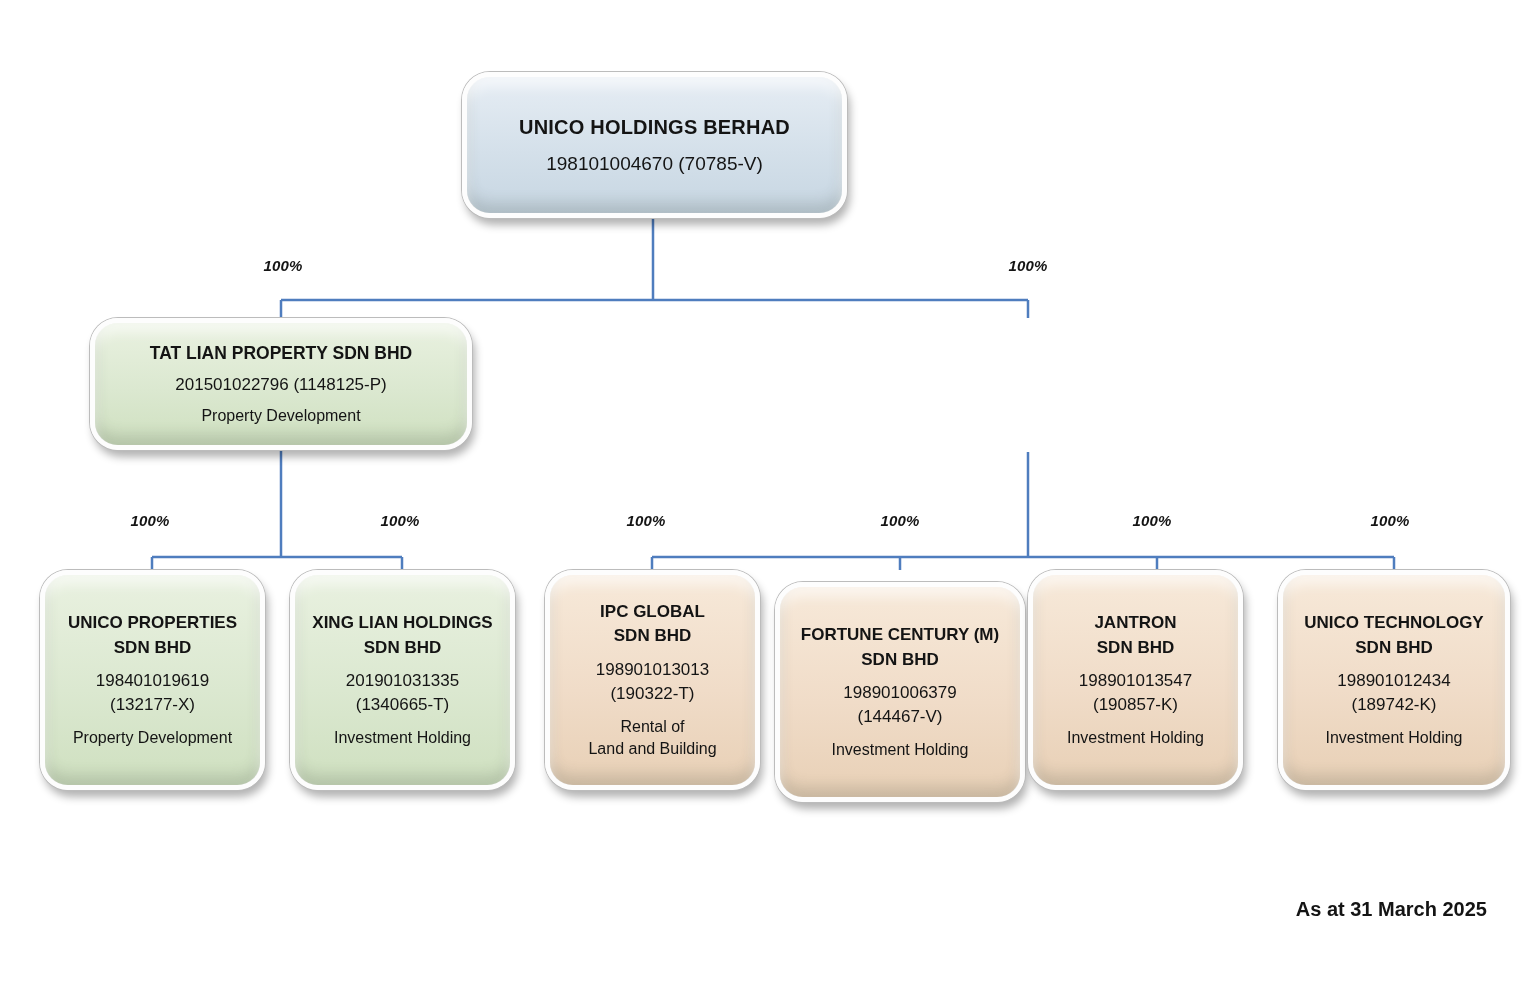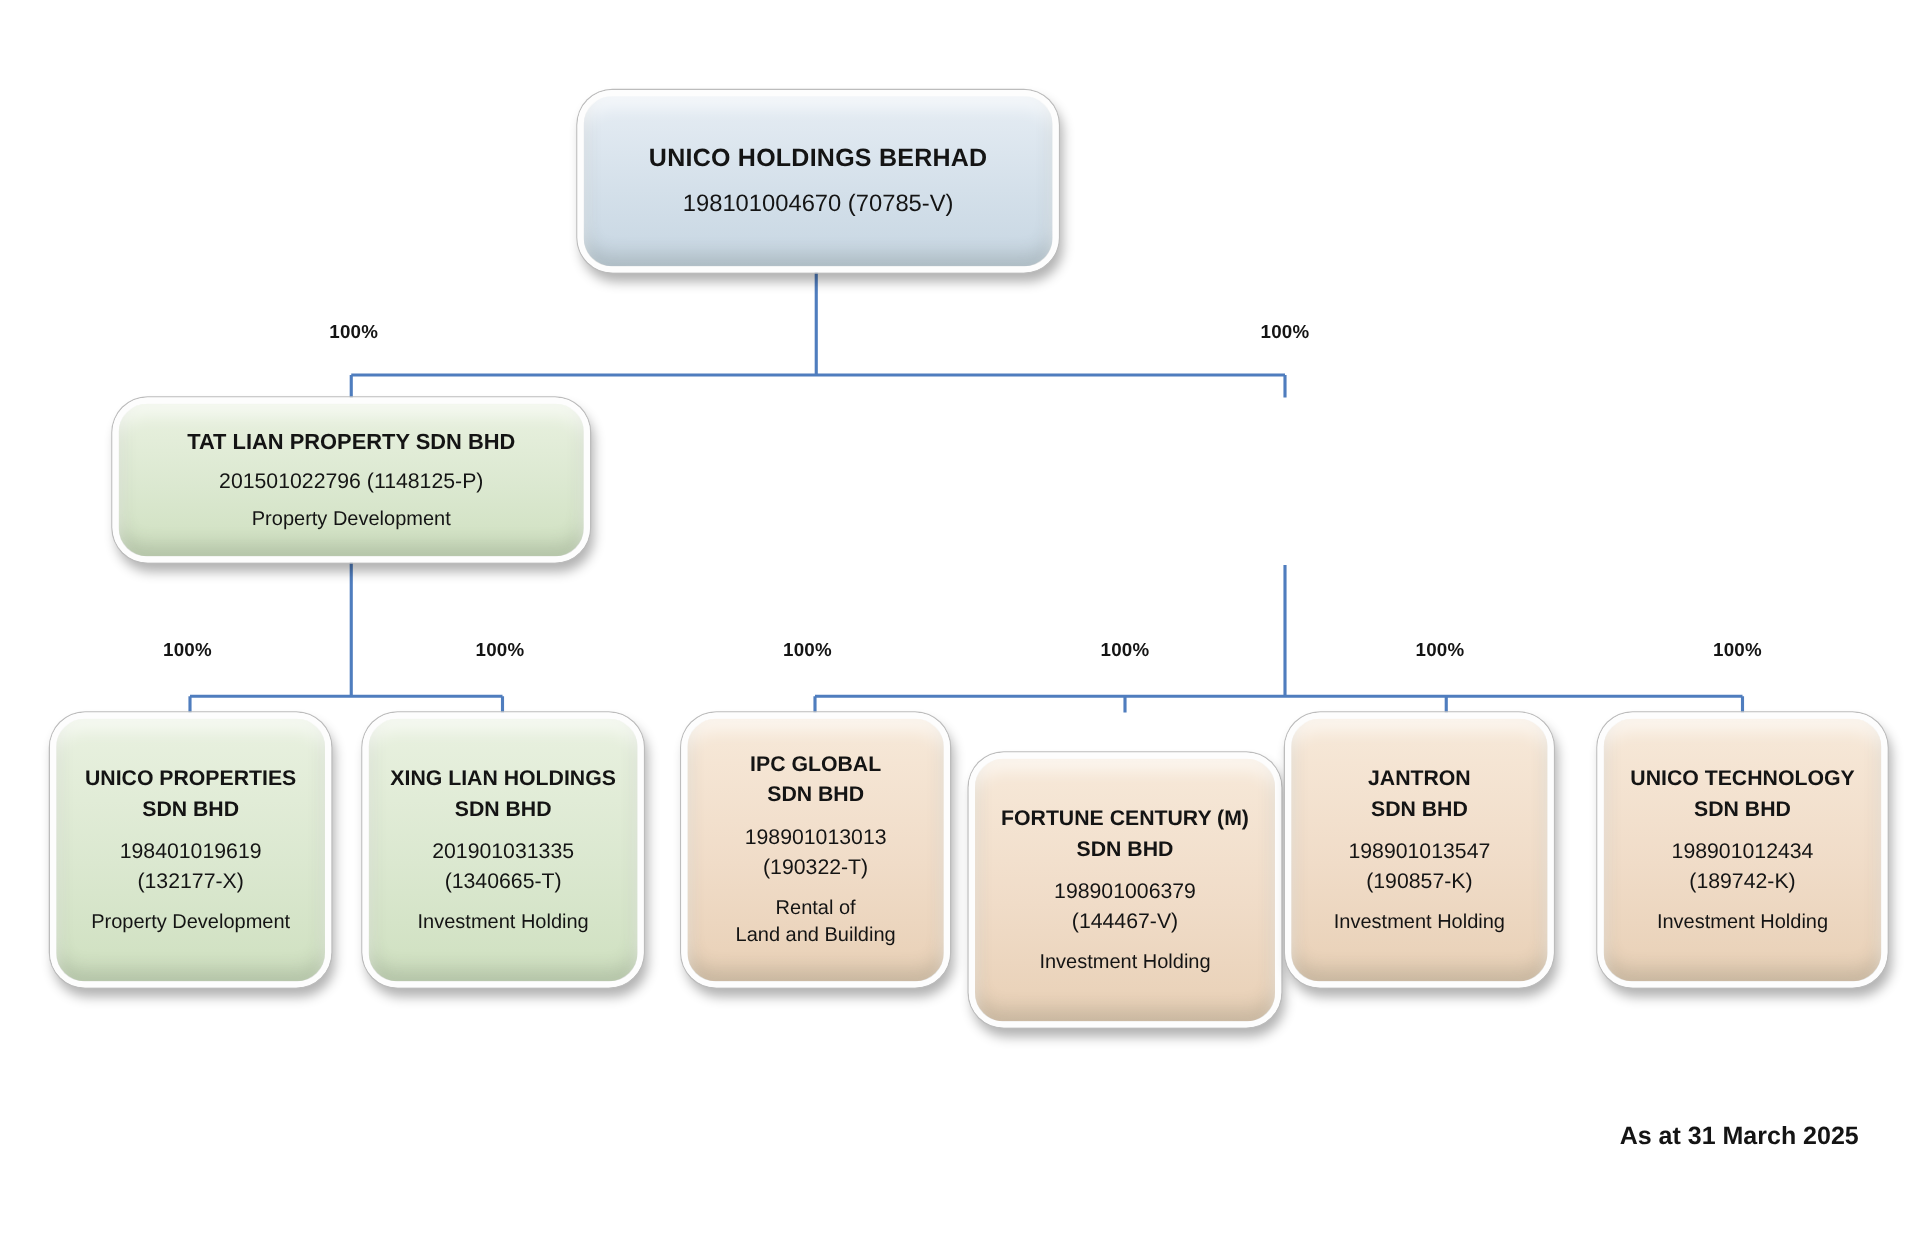--- a/index.html
+++ b/index.html
@@ -57,20 +57,21 @@
   .node.lvl2 .reg  { font-size: 17px; margin-top: 7px; }
   .node.lvl2 .activity { font-size: 16px; margin-top: 8px; }
   .node.lvl3 .name { font-size: 17px; }
   .node.lvl3 .reg  { font-size: 17px; margin-top: 9px; }
   .node.lvl3 .activity { font-size: 16px; margin-top: 10px; }
   .pct {
     position: absolute;
     transform: translateX(-50%);
     font-size: 15px;
     font-weight: 700;
+    font-style: italic;
     letter-spacing: 0.2px;
     white-space: nowrap;
   }
   .footer-note {
     position: absolute;
     top: 858px;
     right: 49px;
     font-size: 20px;
     font-weight: 700;
     white-space: nowrap;
@@ -144,21 +145,21 @@
   <div class="node peach lvl3" style="left:545px; top:570px; width:215px; height:220px;">
     <span class="inner-gloss"></span>
     <div class="name">IPC GLOBAL
 SDN BHD</div>
     <div class="reg">198901013013
 (190322-T)</div>
     <div class="activity">Rental of
 Land and Building</div>
   </div>
 
-  <div class="node peach lvl3" style="left:775px; top:602px; width:250px; height:220px;">
+  <div class="node peach lvl3" style="left:775px; top:582px; width:250px; height:220px;">
     <span class="inner-gloss"></span>
     <div class="name">FORTUNE CENTURY (M)
 SDN BHD</div>
     <div class="reg">198901006379
 (144467-V)</div>
     <div class="activity">Investment Holding</div>
   </div>
 
   <div class="node peach lvl3" style="left:1028px; top:570px; width:215px; height:220px;">
     <span class="inner-gloss"></span>

